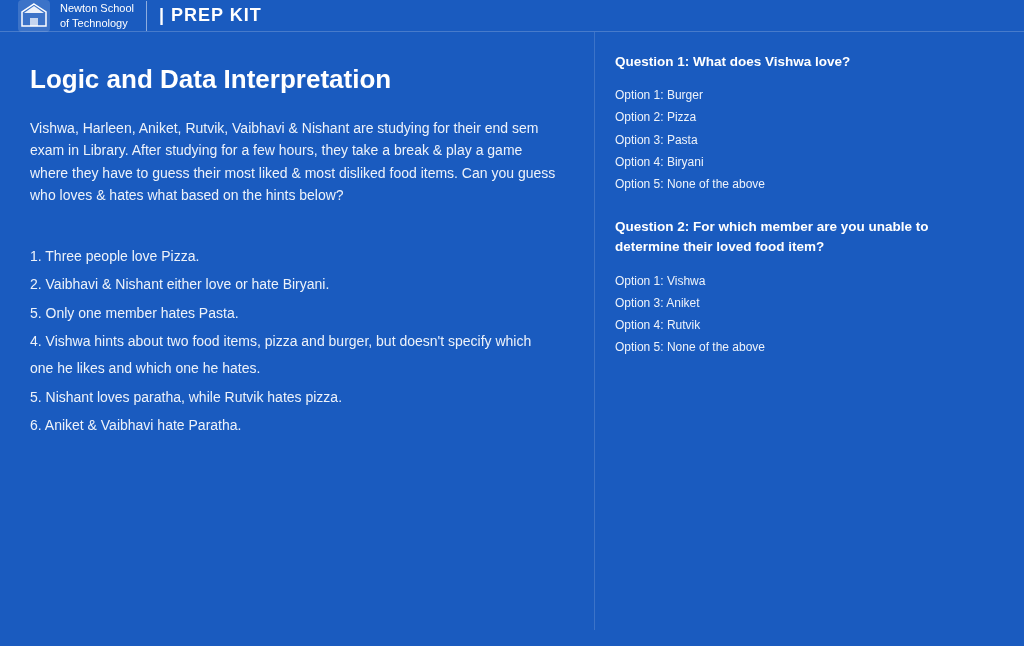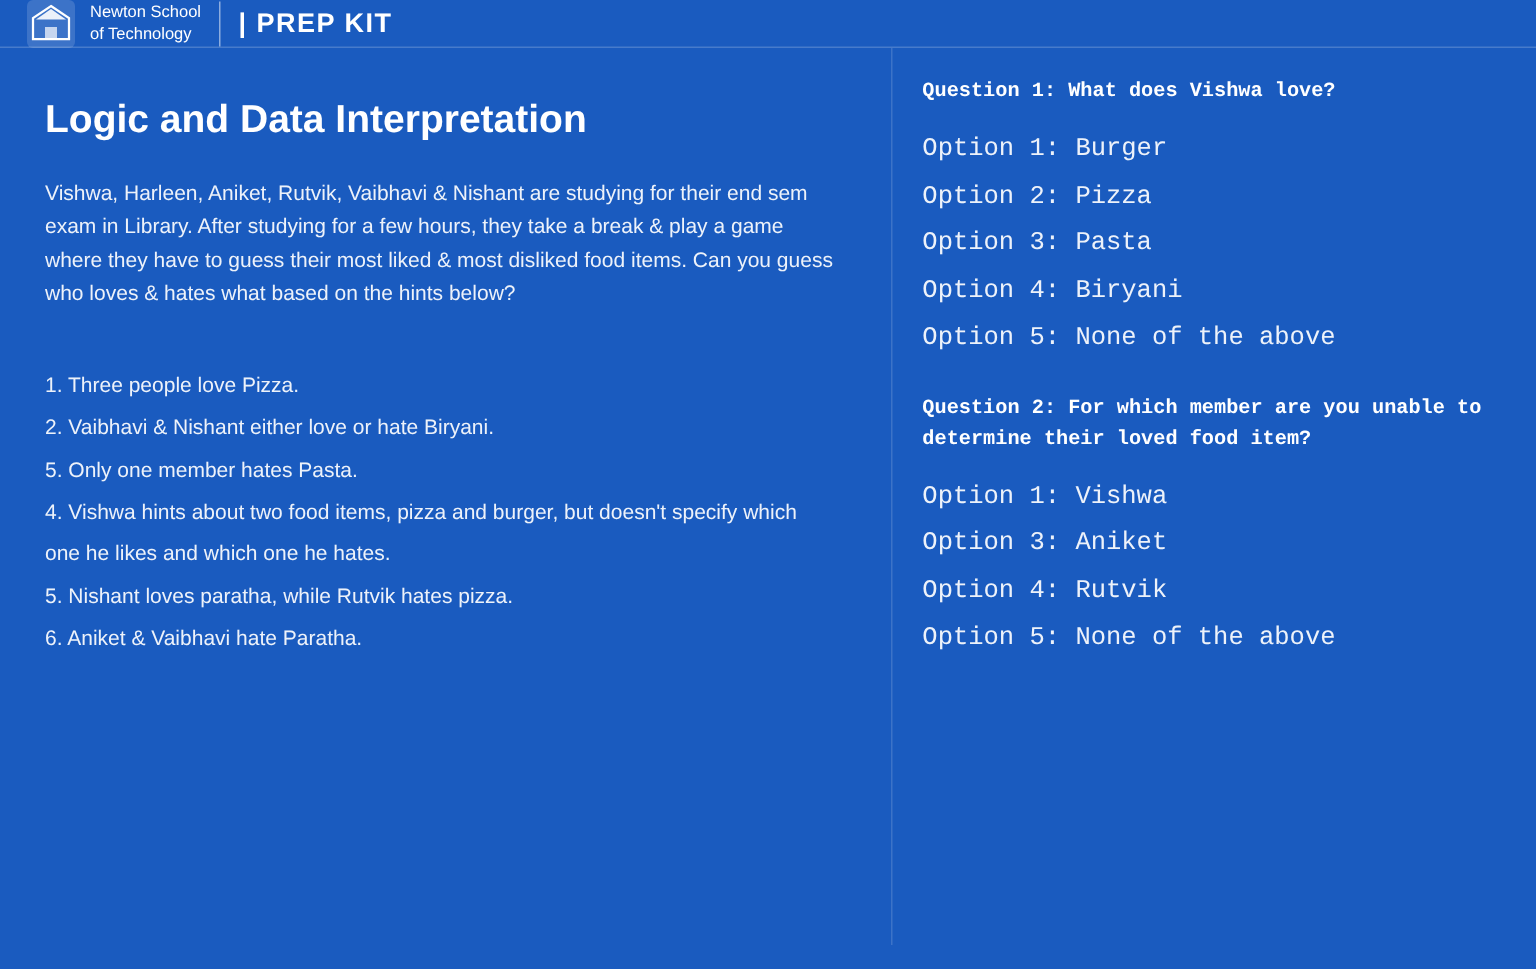--- a/index.html
+++ b/index.html
@@ -63,21 +63,20 @@
 
     .left-panel {
       width: 58%;
       padding: 32px 36px 32px 30px;
     }
 
     .right-panel {
       width: 42%;
       padding: 20px 30px 33px 20px;
       border-left: 1px solid rgba(255,255,255,0.15);
-      font-family: Liberation Mono, monospace;
     }
 
     .page-title {
       font-size: 26px;
       font-weight: bold;
       margin-bottom: 22px;
       color: white;
     }
 
     .intro-text {
@@ -104,21 +103,21 @@
 
     .question-text {
       font-size: 13.5px;
       font-weight: bold;
       color: white;
       margin-bottom: 12px;
       line-height: 1.5;
     }
 
     .option-item {
-      font-size: 17px;
+      font-size: 12px;
       color: rgba(255,255,255,0.92);
       line-height: 1.85;
     }
   </style>
 </head>
 <body>
 
 <header class="header">
   <div class="logo-area">
     <svg class="logo-icon" viewBox="0 0 32 32" fill="none" xmlns="http://www.w3.org/2000/svg">

